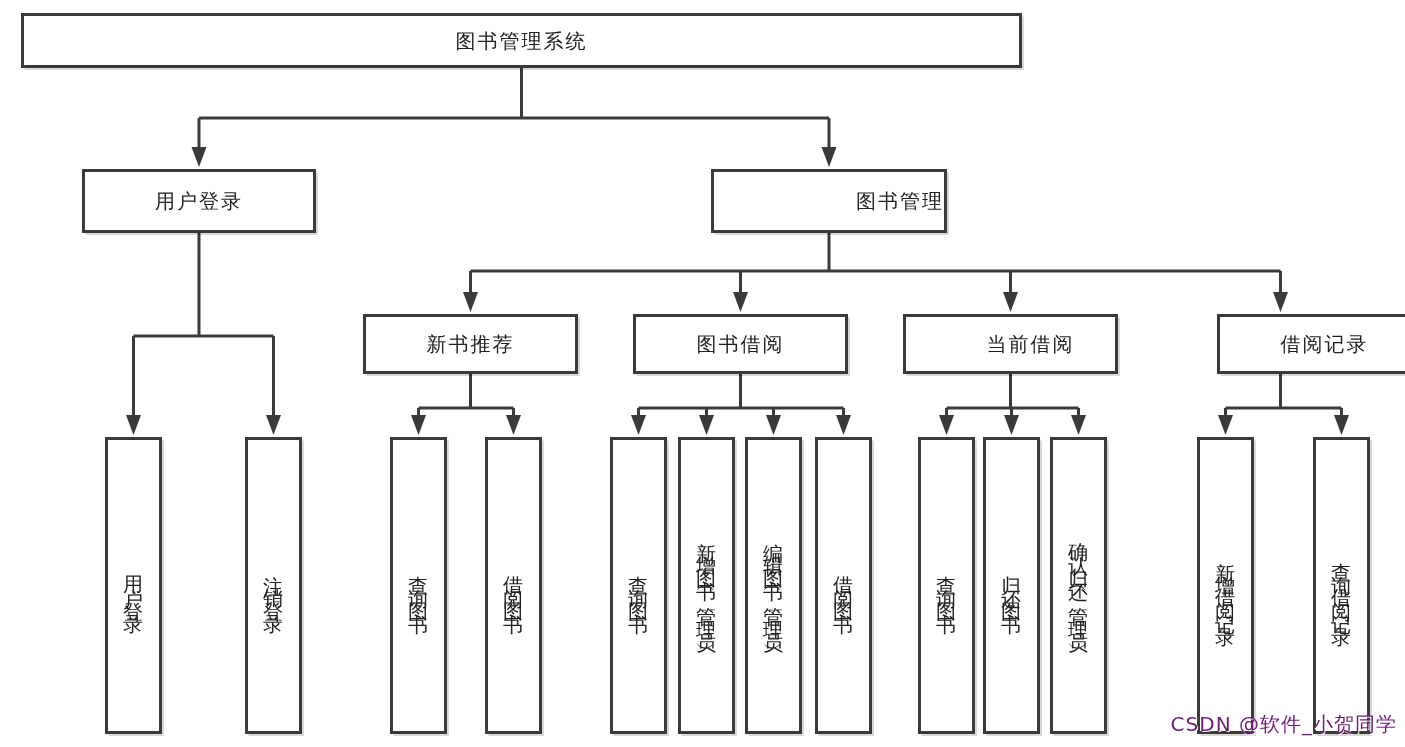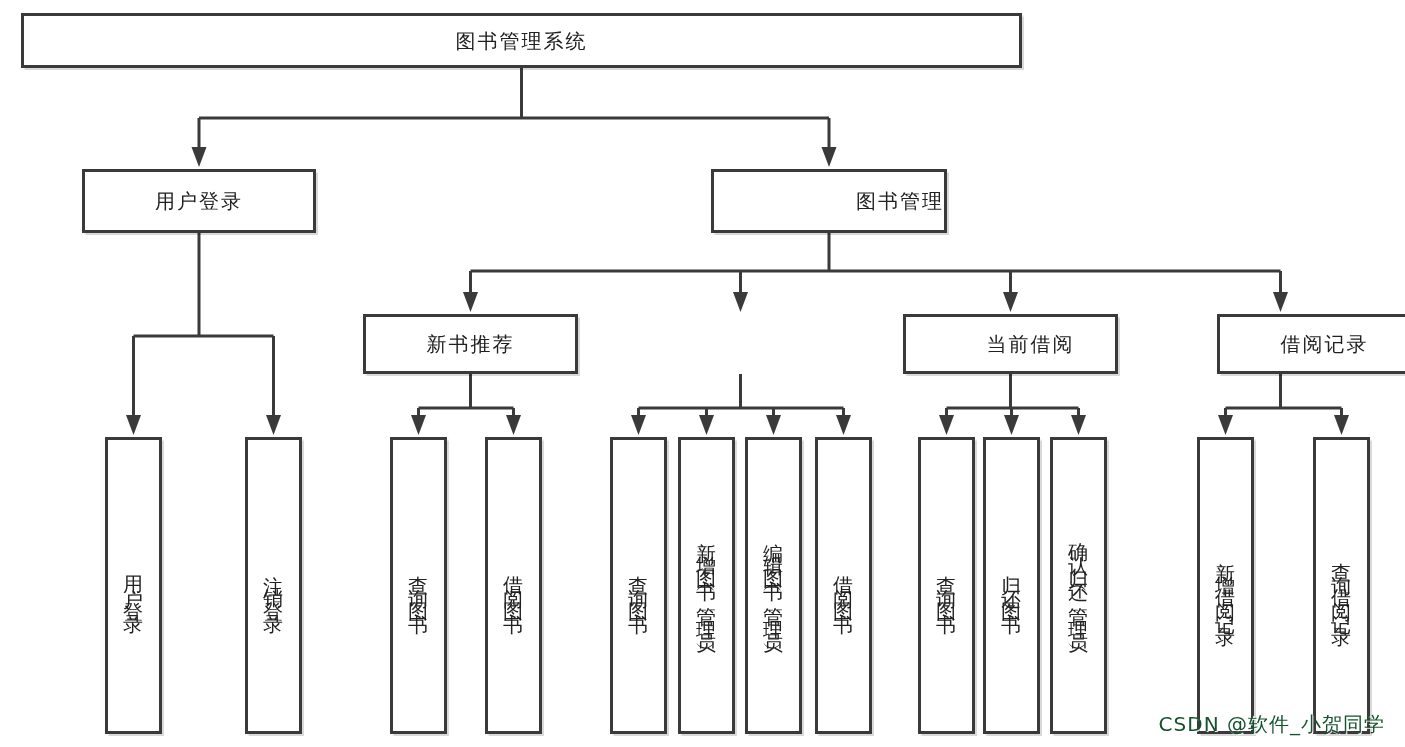--- a/index.html
+++ b/index.html
@@ -37,25 +37,25 @@
   .node .vlabel {
     writing-mode: vertical-rl;
     text-orientation: mixed;
     font-size: 20px;
     letter-spacing: 13px;
     line-height: 1;
     white-space: nowrap;
   }
   #watermark {
     position: absolute;
-    right: 20px;
+    right: 8px;
     top: 711px;
     font-size: 20px;
     letter-spacing: 1px;
-    color: #14532d;
+    color: #701a75;
     text-shadow: 1px 1px 0 rgba(255,255,255,0.9);
     white-space: nowrap;
     z-index: 5;
   }
 </style>
 </head>
 <body>
 
 <div id="canvas">
 
@@ -95,20 +95,23 @@
   <div class="node" style="left:82px; top:169px; width:234px; height:64px;">
     <span class="hlabel">用户登录</span>
   </div>
   <div class="node" style="left:711px; top:169px; width:236px; height:64px;justify-content:flex-end;">
     <span class="hlabel">图书管理</span>
   </div>
 
   <div class="node" style="left:363px; top:314px; width:215px; height:60px;text-align:right;">
     <span class="hlabel">新书推荐</span>
   </div>
+  <div class="node" style="left:633px; top:314px; width:215px; height:60px;">
+    <span class="hlabel">图书借阅</span>
+  </div>
   <div class="node" style="left:903px; top:314px; width:215px; height:60px;padding-left:40px;">
     <span class="hlabel">当前借阅</span>
   </div>
   <div class="node" style="left:1217px; top:314px; width:215px; height:60px;">
     <span class="hlabel">借阅记录</span>
   </div>
 
   <div class="node" style="left:105px; top:437px; width:57px; height:297px;">
     <span class="vlabel">用户登录</span>
   </div>

